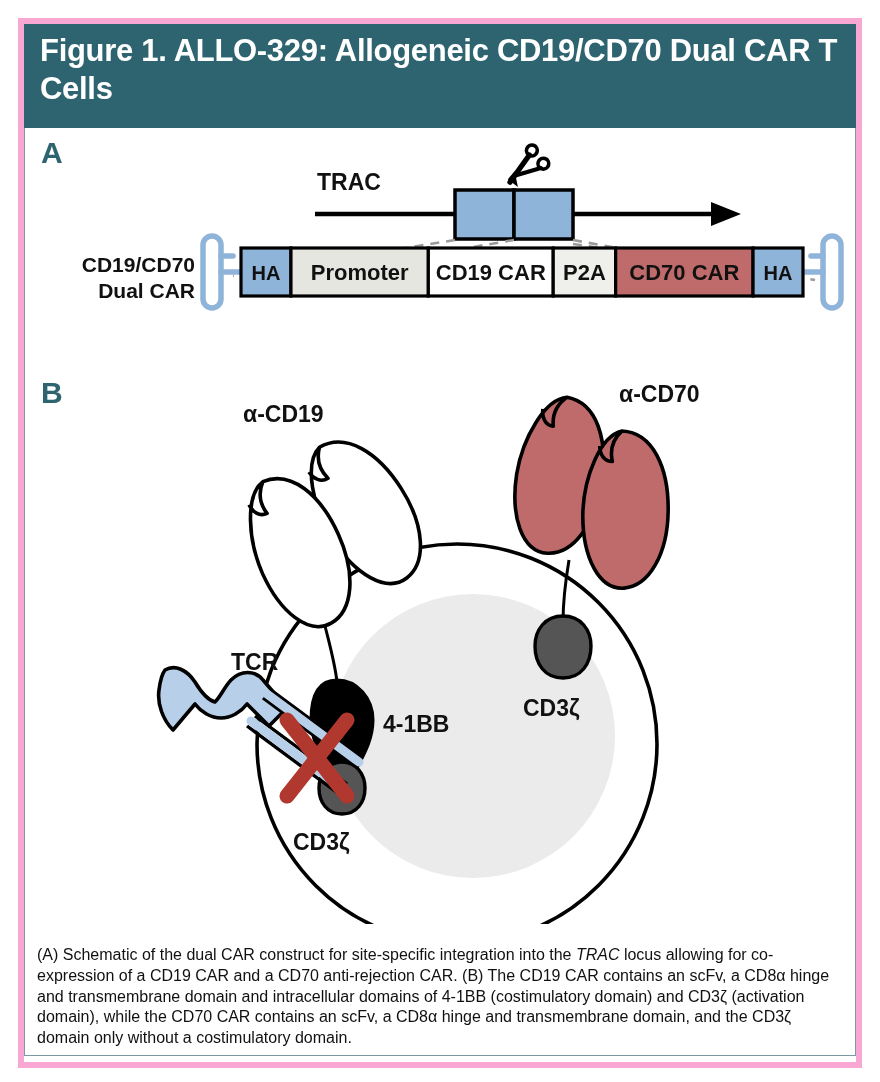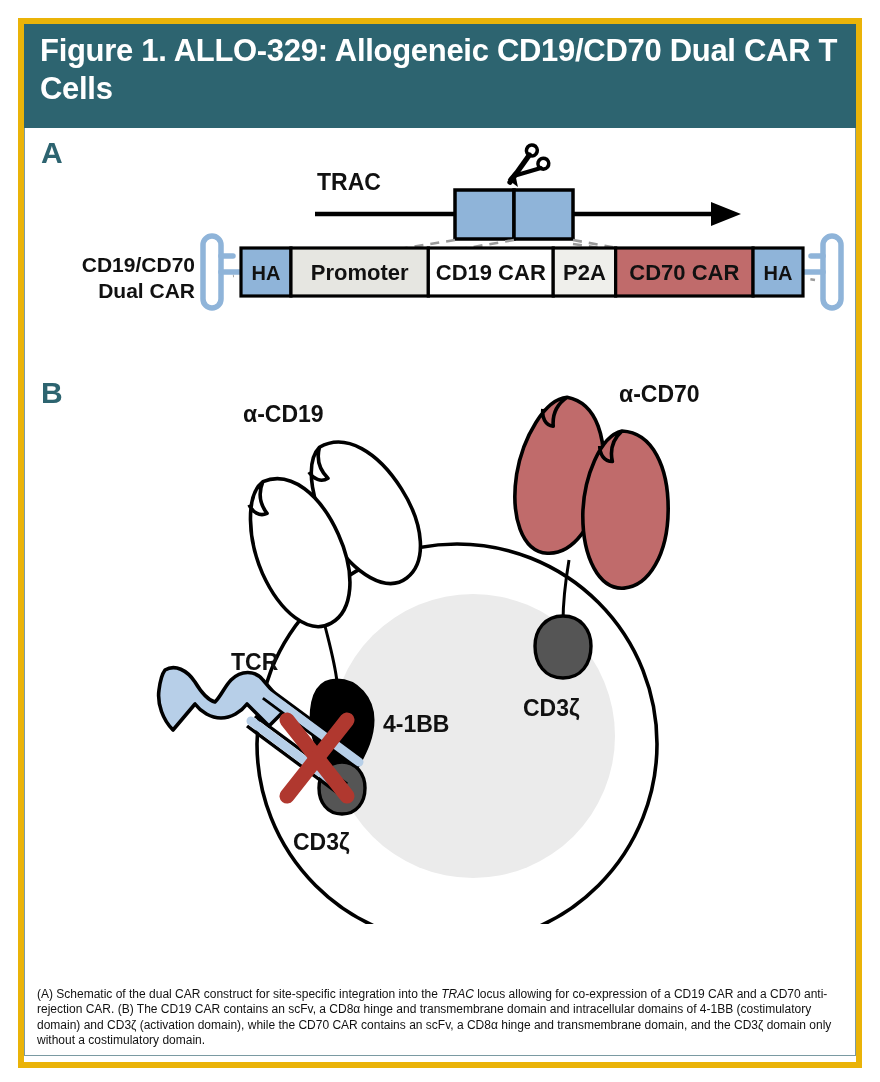--- a/index.html
+++ b/index.html
@@ -13,21 +13,21 @@
     width:880px;height:1082px;
     box-sizing:border-box;
     padding:18px 18px 14px 18px;
     background:#ffffff;
   }
   
   .frame{
     position:relative;
     box-sizing:border-box;
     width:844px;height:1050px;
-    border:6px solid #eab308;
+    border:6px solid #f9a8d4;
     background:#ffffff;
   }
   .header{
     box-sizing:border-box;
     background:#2d6470;
     padding:8px 16px 14px 16px;
     min-height:104px;
   }
   .header-title{
     color:#ffffff;
@@ -58,21 +58,21 @@
   #panel-a-letter{left:16px;top:10px;}
   #panel-b-letter{left:16px;top:250px;}
 
   .svg-layer{position:absolute;left:0;top:0;}
 
   .footnote{
     position:absolute;
     left:0;right:0;bottom:0;
     box-sizing:border-box;
     padding:6px 10px 6px 12px;
-    font-size:12px;
+    font-size:16px;
     line-height:1.30;
     color:#111111;
     font-family:"Liberation Sans", sans-serif;
   }
   .footnote p{margin:0;}
   .footnote .it{font-style:italic;}
 </style>
 </head>
 <body>
 

